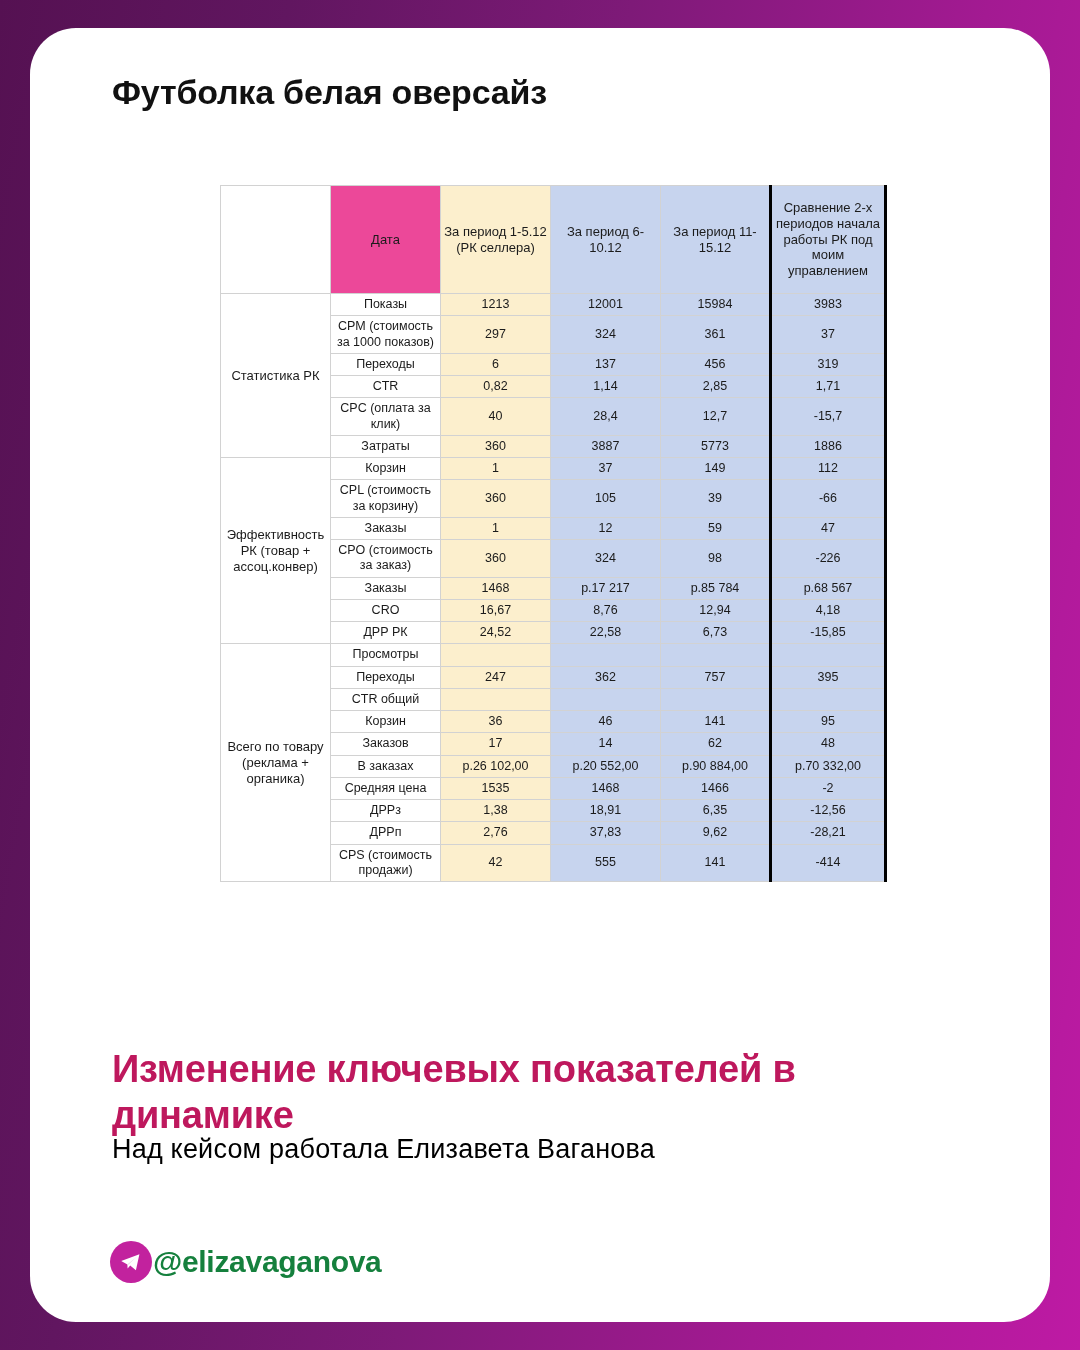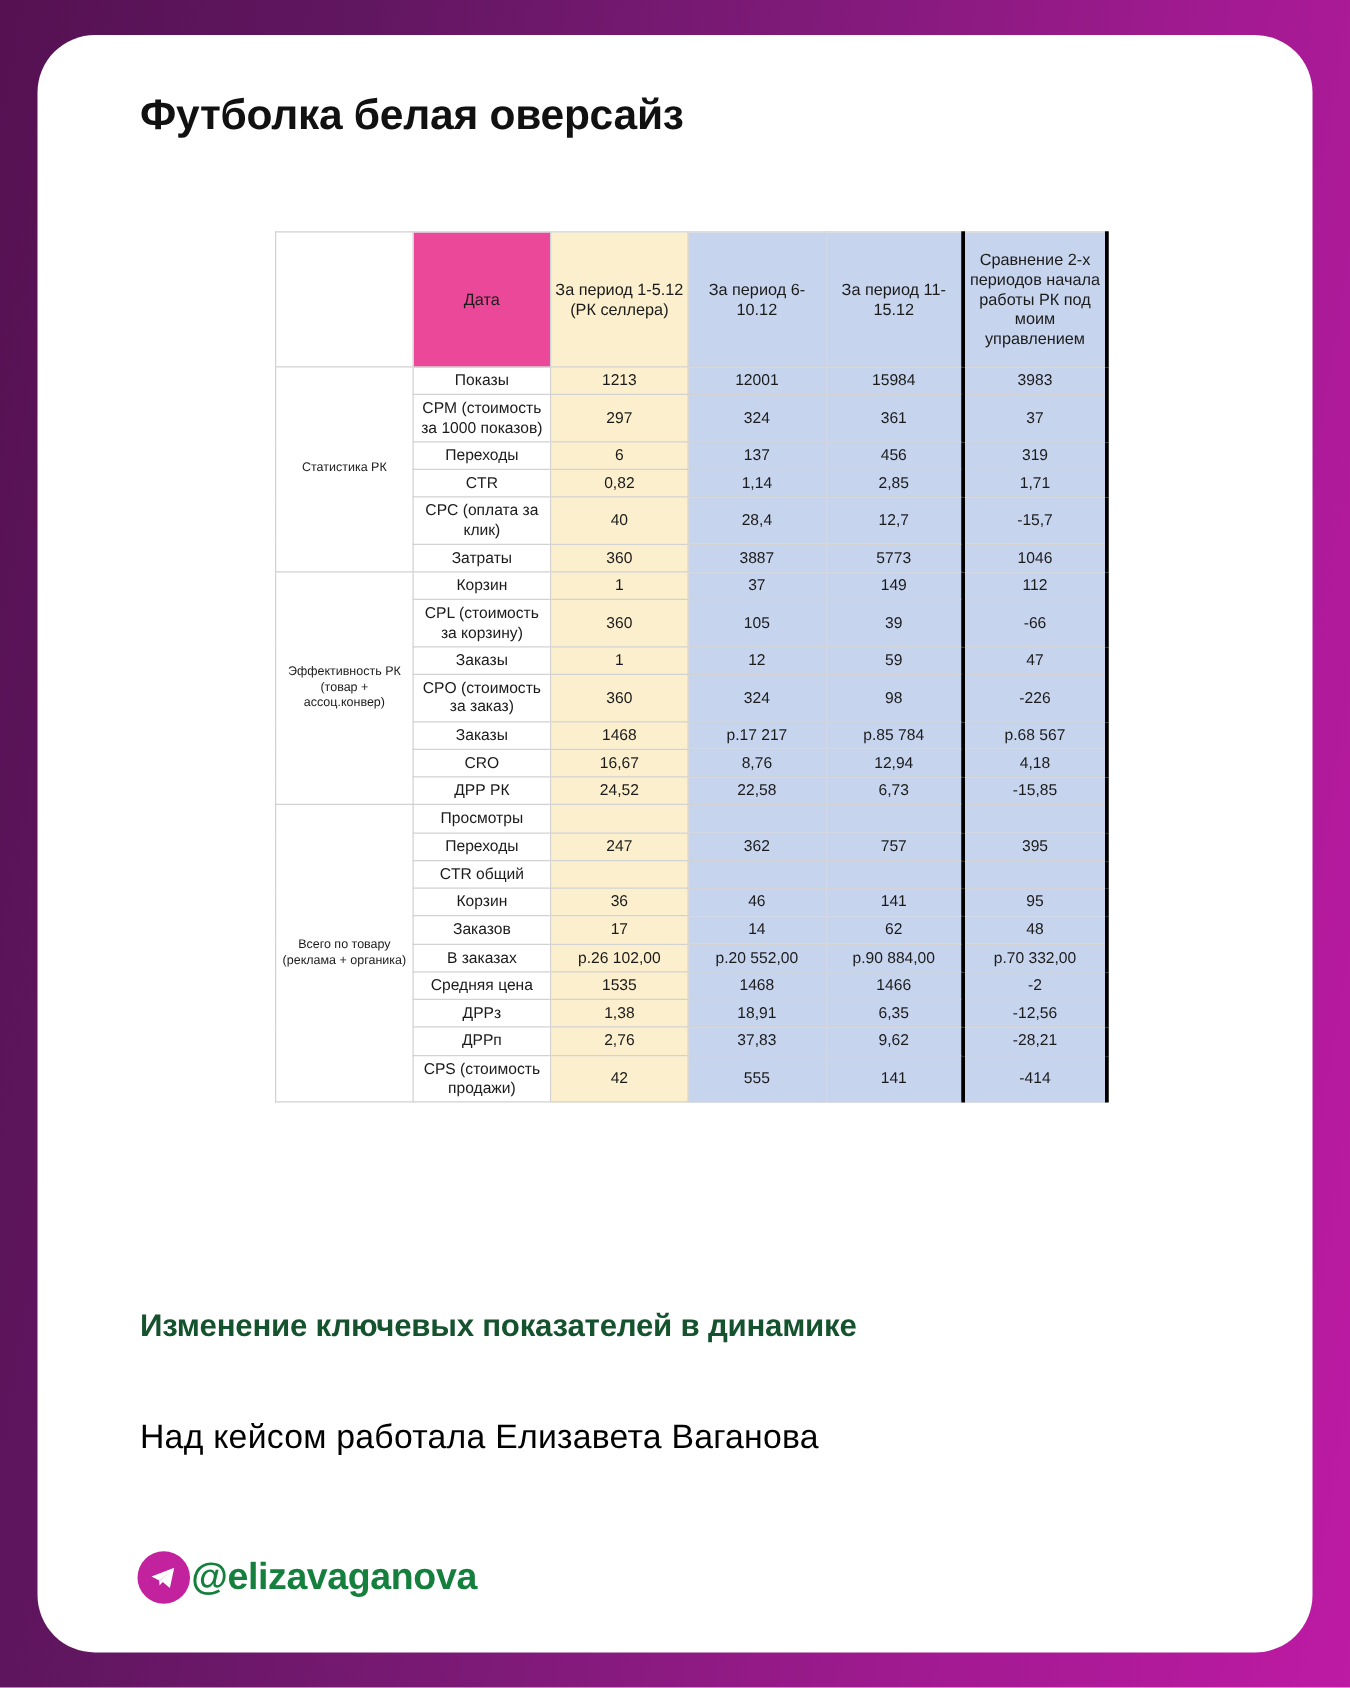--- a/index.html
+++ b/index.html
@@ -35,23 +35,23 @@
     font-weight: bold;
     color: #111111;
     letter-spacing: -0.2px;
   }
 
   .h-sub {
     position: absolute;
     left: 82px;
     top: 1018px;
     width: 700px;
-    font-size: 25px;
+    font-size: 38px;
     font-weight: bold;
-    color: #14532d;
+    color: #be185d;
     line-height: 1.22;
     letter-spacing: -0.2px;
   }
 
   .byline {
     position: absolute;
     left: 82px;
     top: 1106px;
     font-size: 27px;
     font-weight: normal;
@@ -121,21 +121,21 @@
     padding: 4px 5px;
   }
   th.hd-blank { background: #ffffff; border-top: none; border-left: none; }
   th.hd-date  { background: #ec4899; }
   th.hd-p1    { background: #FCEFCD; }
   th.hd-p2    { background: #C7D4EE; }
   th.hd-p3    { background: #C7D4EE; }
   th.hd-cmp   { background: #C7D4EE; }
 
   
-  td.grp   { background: #ffffff; font-size: 10px; line-height: 1.35; }
+  td.grp   { background: #ffffff; font-size: 13px; line-height: 1.35; }
   td.lbl   { background: #ffffff; }
   td.cream { background: #FCEFCD; }
   td.blue  { background: #C7D4EE; }
 
   
   .thick-left  { border-left: 3px solid #000000 !important; }
   .thick-right { border-right: 3px solid #000000 !important; }
 
   tr.sec-start td { border-top: 3px solid #000000; }
 </style>
@@ -200,21 +200,21 @@
           <td class="cream">40</td>
           <td class="blue">28,4</td>
           <td class="blue">12,7</td>
           <td class="blue thick-left thick-right">-15,7</td>
         </tr>
         <tr>
           <td class="lbl">Затраты</td>
           <td class="cream">360</td>
           <td class="blue">3887</td>
           <td class="blue">5773</td>
-          <td class="blue thick-left thick-right">1046</td>
+          <td class="blue thick-left thick-right">1886</td>
         </tr>
         <tr class="sec-start">
           <td class="grp" rowspan="7">Эффективность РК (товар + ассоц.конвер)</td>
           <td class="lbl">Корзин</td>
           <td class="cream">1</td>
           <td class="blue">37</td>
           <td class="blue">149</td>
           <td class="blue thick-left thick-right">112</td>
         </tr>
         <tr>

